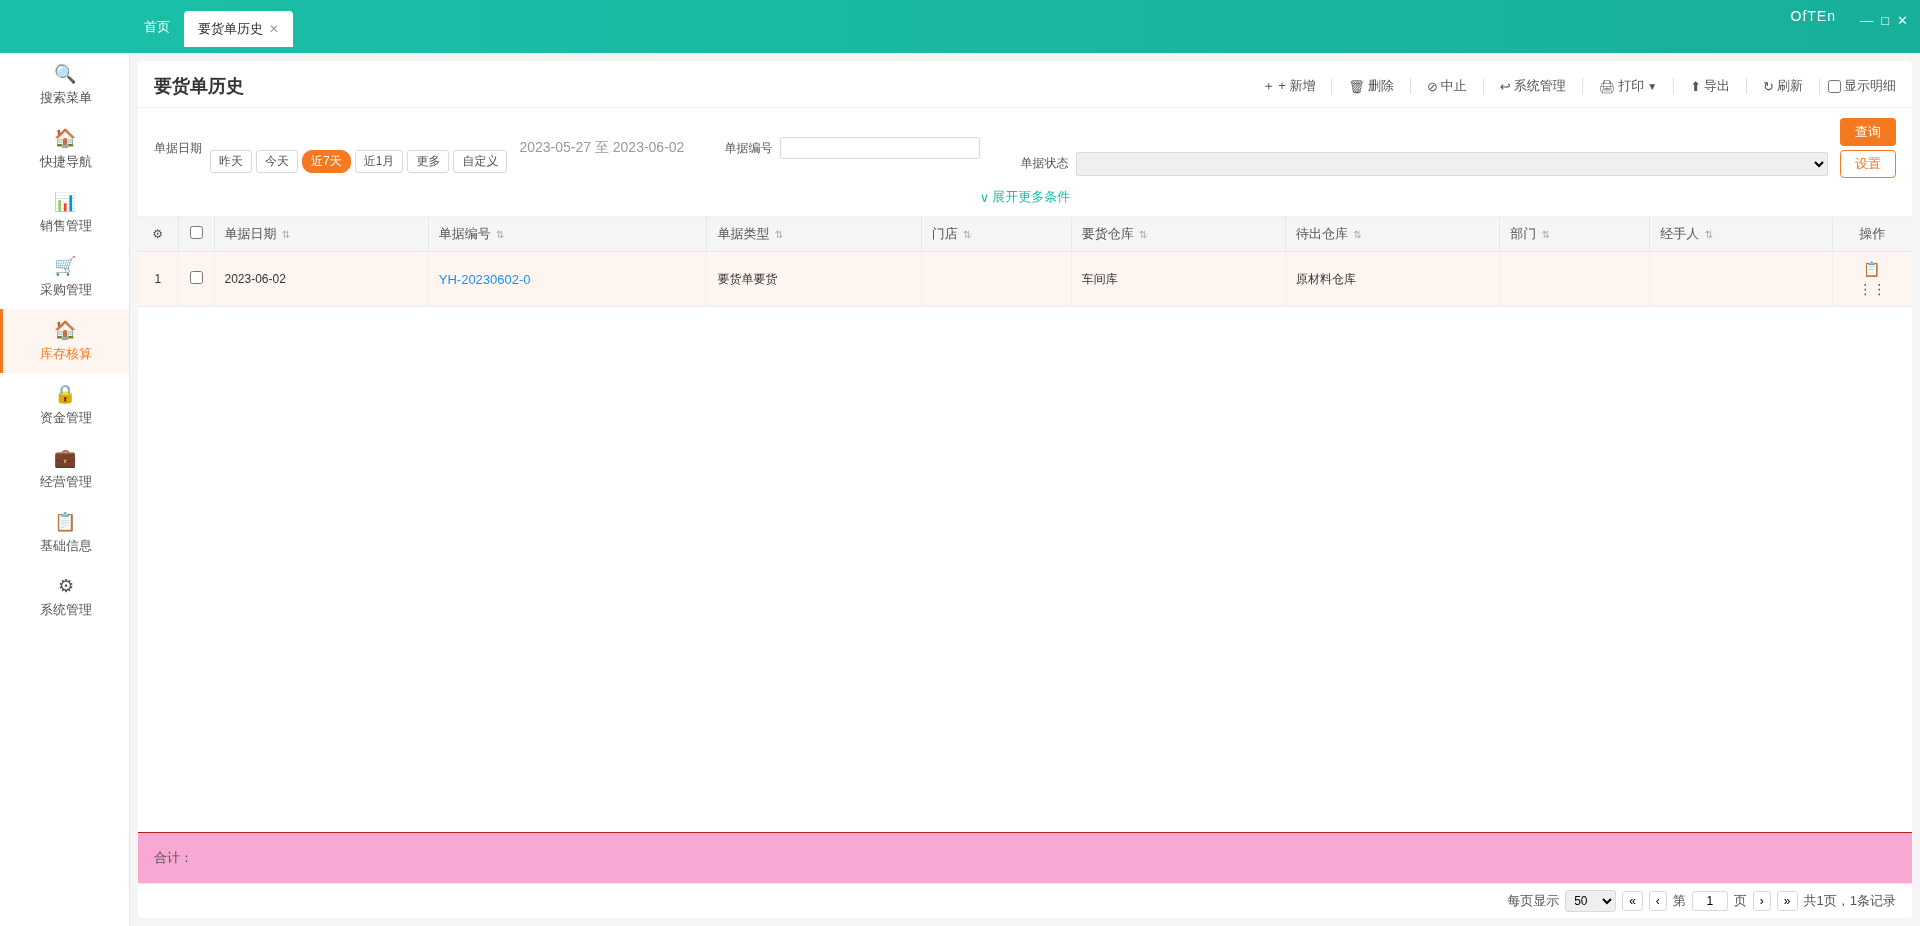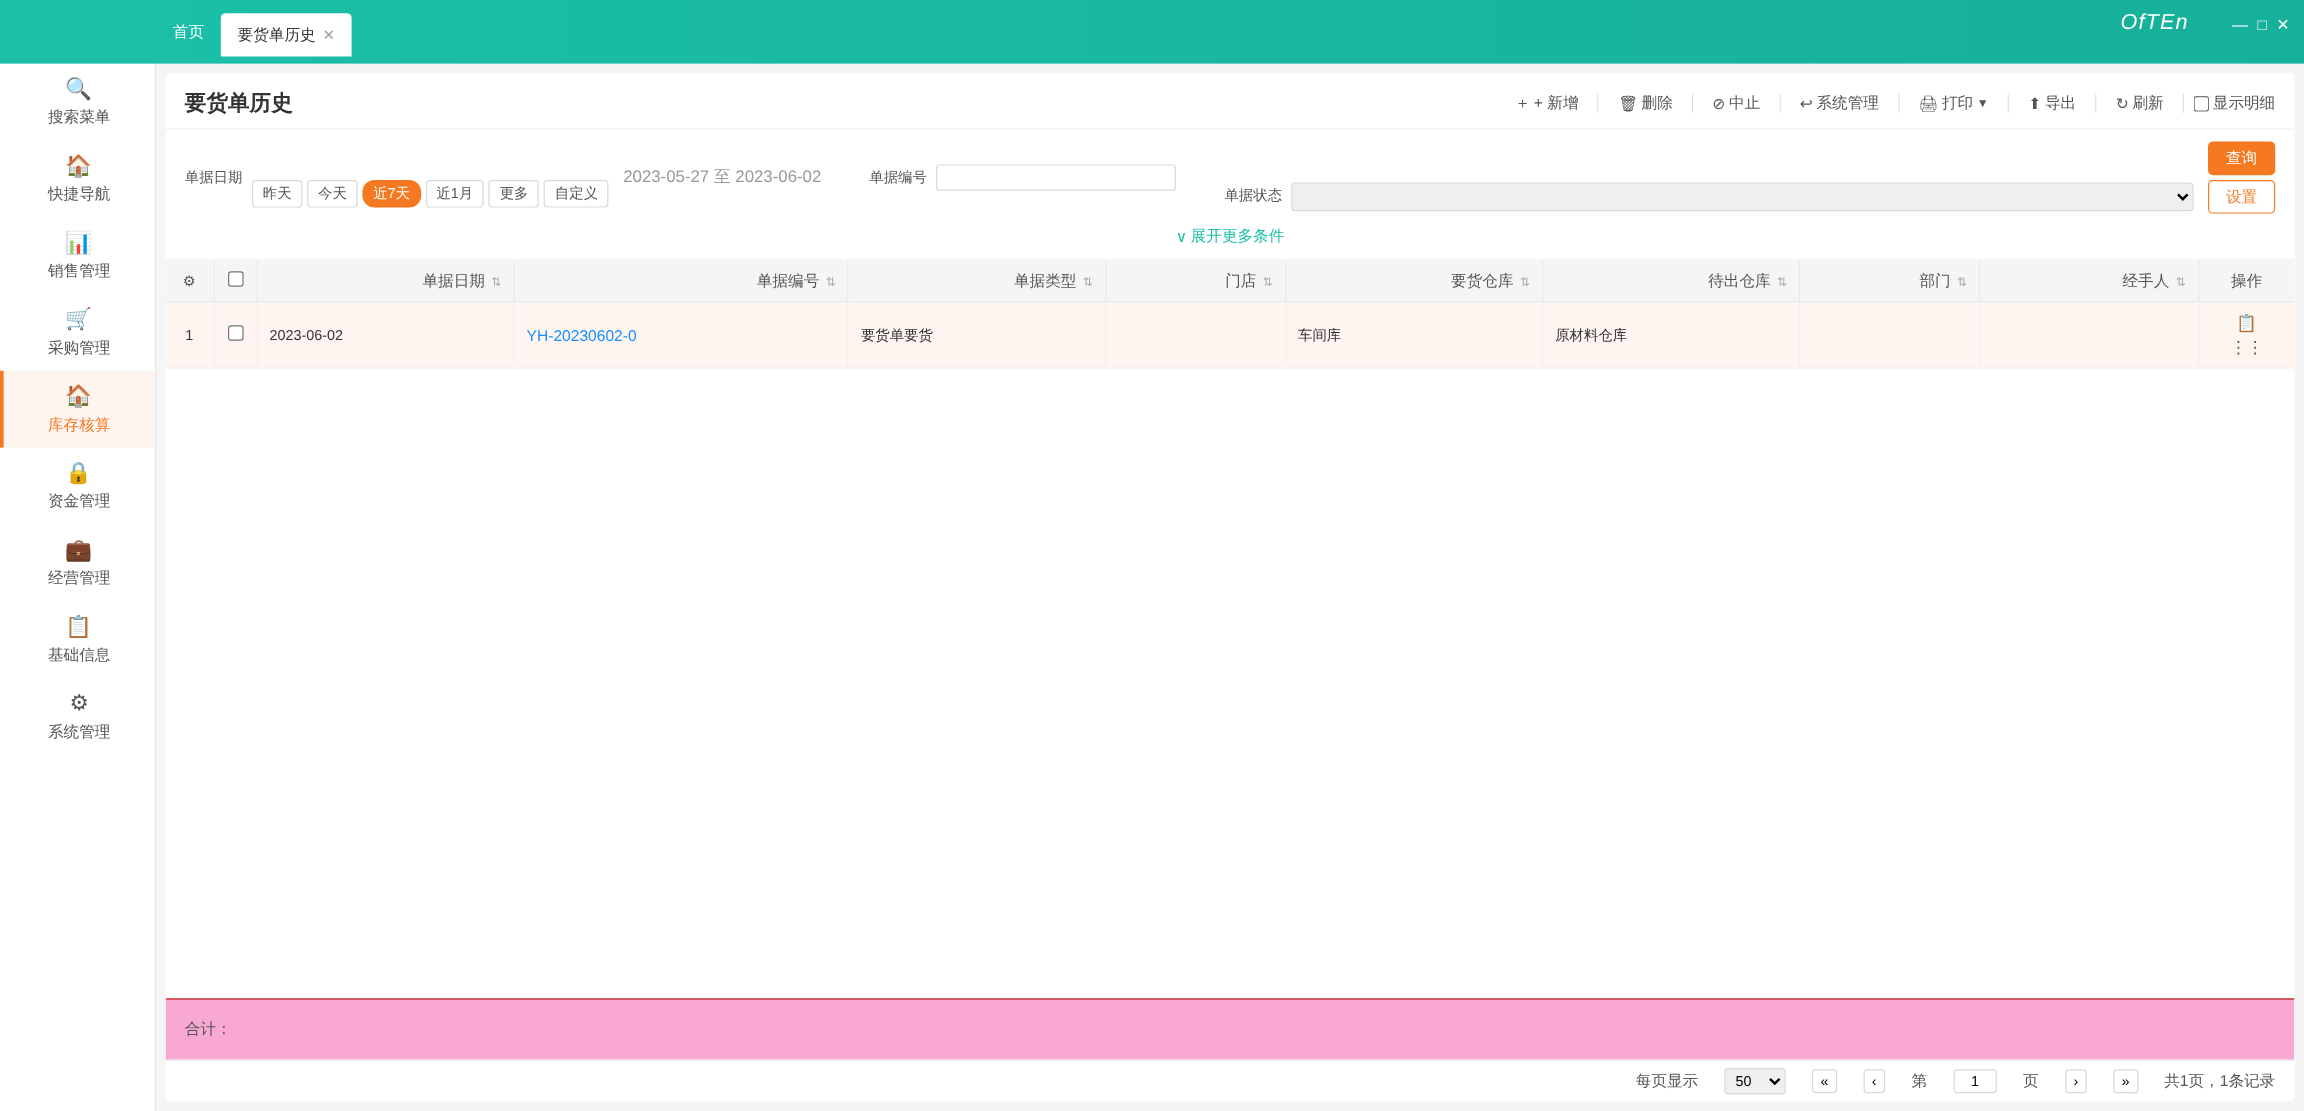--- a/index.html
+++ b/index.html
@@ -221,21 +221,21 @@
     table {
       width: 100%;
       border-collapse: collapse;
     }
     thead tr {
       background: #f5f5f5;
       border-bottom: 1px solid #e8e8e8;
     }
     thead th {
       padding: 8px 10px;
-      text-align: right;
+      text-align: left;
       font-weight: normal;
       color: #555;
       font-size: 12px;
       white-space: nowrap;
       border-right: 1px solid #e8e8e8;
     }
     thead th:last-child { border-right: none; }
     tbody tr {
       border-bottom: 1px solid #f0f0f0;
     }
@@ -274,21 +274,21 @@
       font-size: 12px;
     }
 
     
     .pagination-bar {
       display: flex;
       align-items: center;
       justify-content: flex-end;
       padding: 6px 16px;
       border-top: 1px solid #e8e8e8;
-      gap: 22px;
+      gap: 6px;
       font-size: 12px;
       color: #555;
     }
     .pag-btn {
       border: 1px solid #d9d9d9;
       background: #fff;
       border-radius: 3px;
       padding: 2px 6px;
       cursor: pointer;
       font-size: 12px;
@@ -313,25 +313,24 @@
       gap: 3px;
       cursor: pointer;
       color: #555;
     }
 
     .checkbox-cell { text-align: center; }
     input[type=checkbox] { cursor: pointer; }
 
     .brand-logo {
       position: absolute;
-      right: 96px;
+      right: 84px;
       top: 8px;
       color: #fff;
-      font-size: 18px;
-      font-style: italic;
+      font-size: 14px;
       letter-spacing: 1px;
     }
   </style>
 </head>
 <body>
 
 <div class="top-bar">
   <div class="top-tab home">
     <span>首页</span>
   </div>

